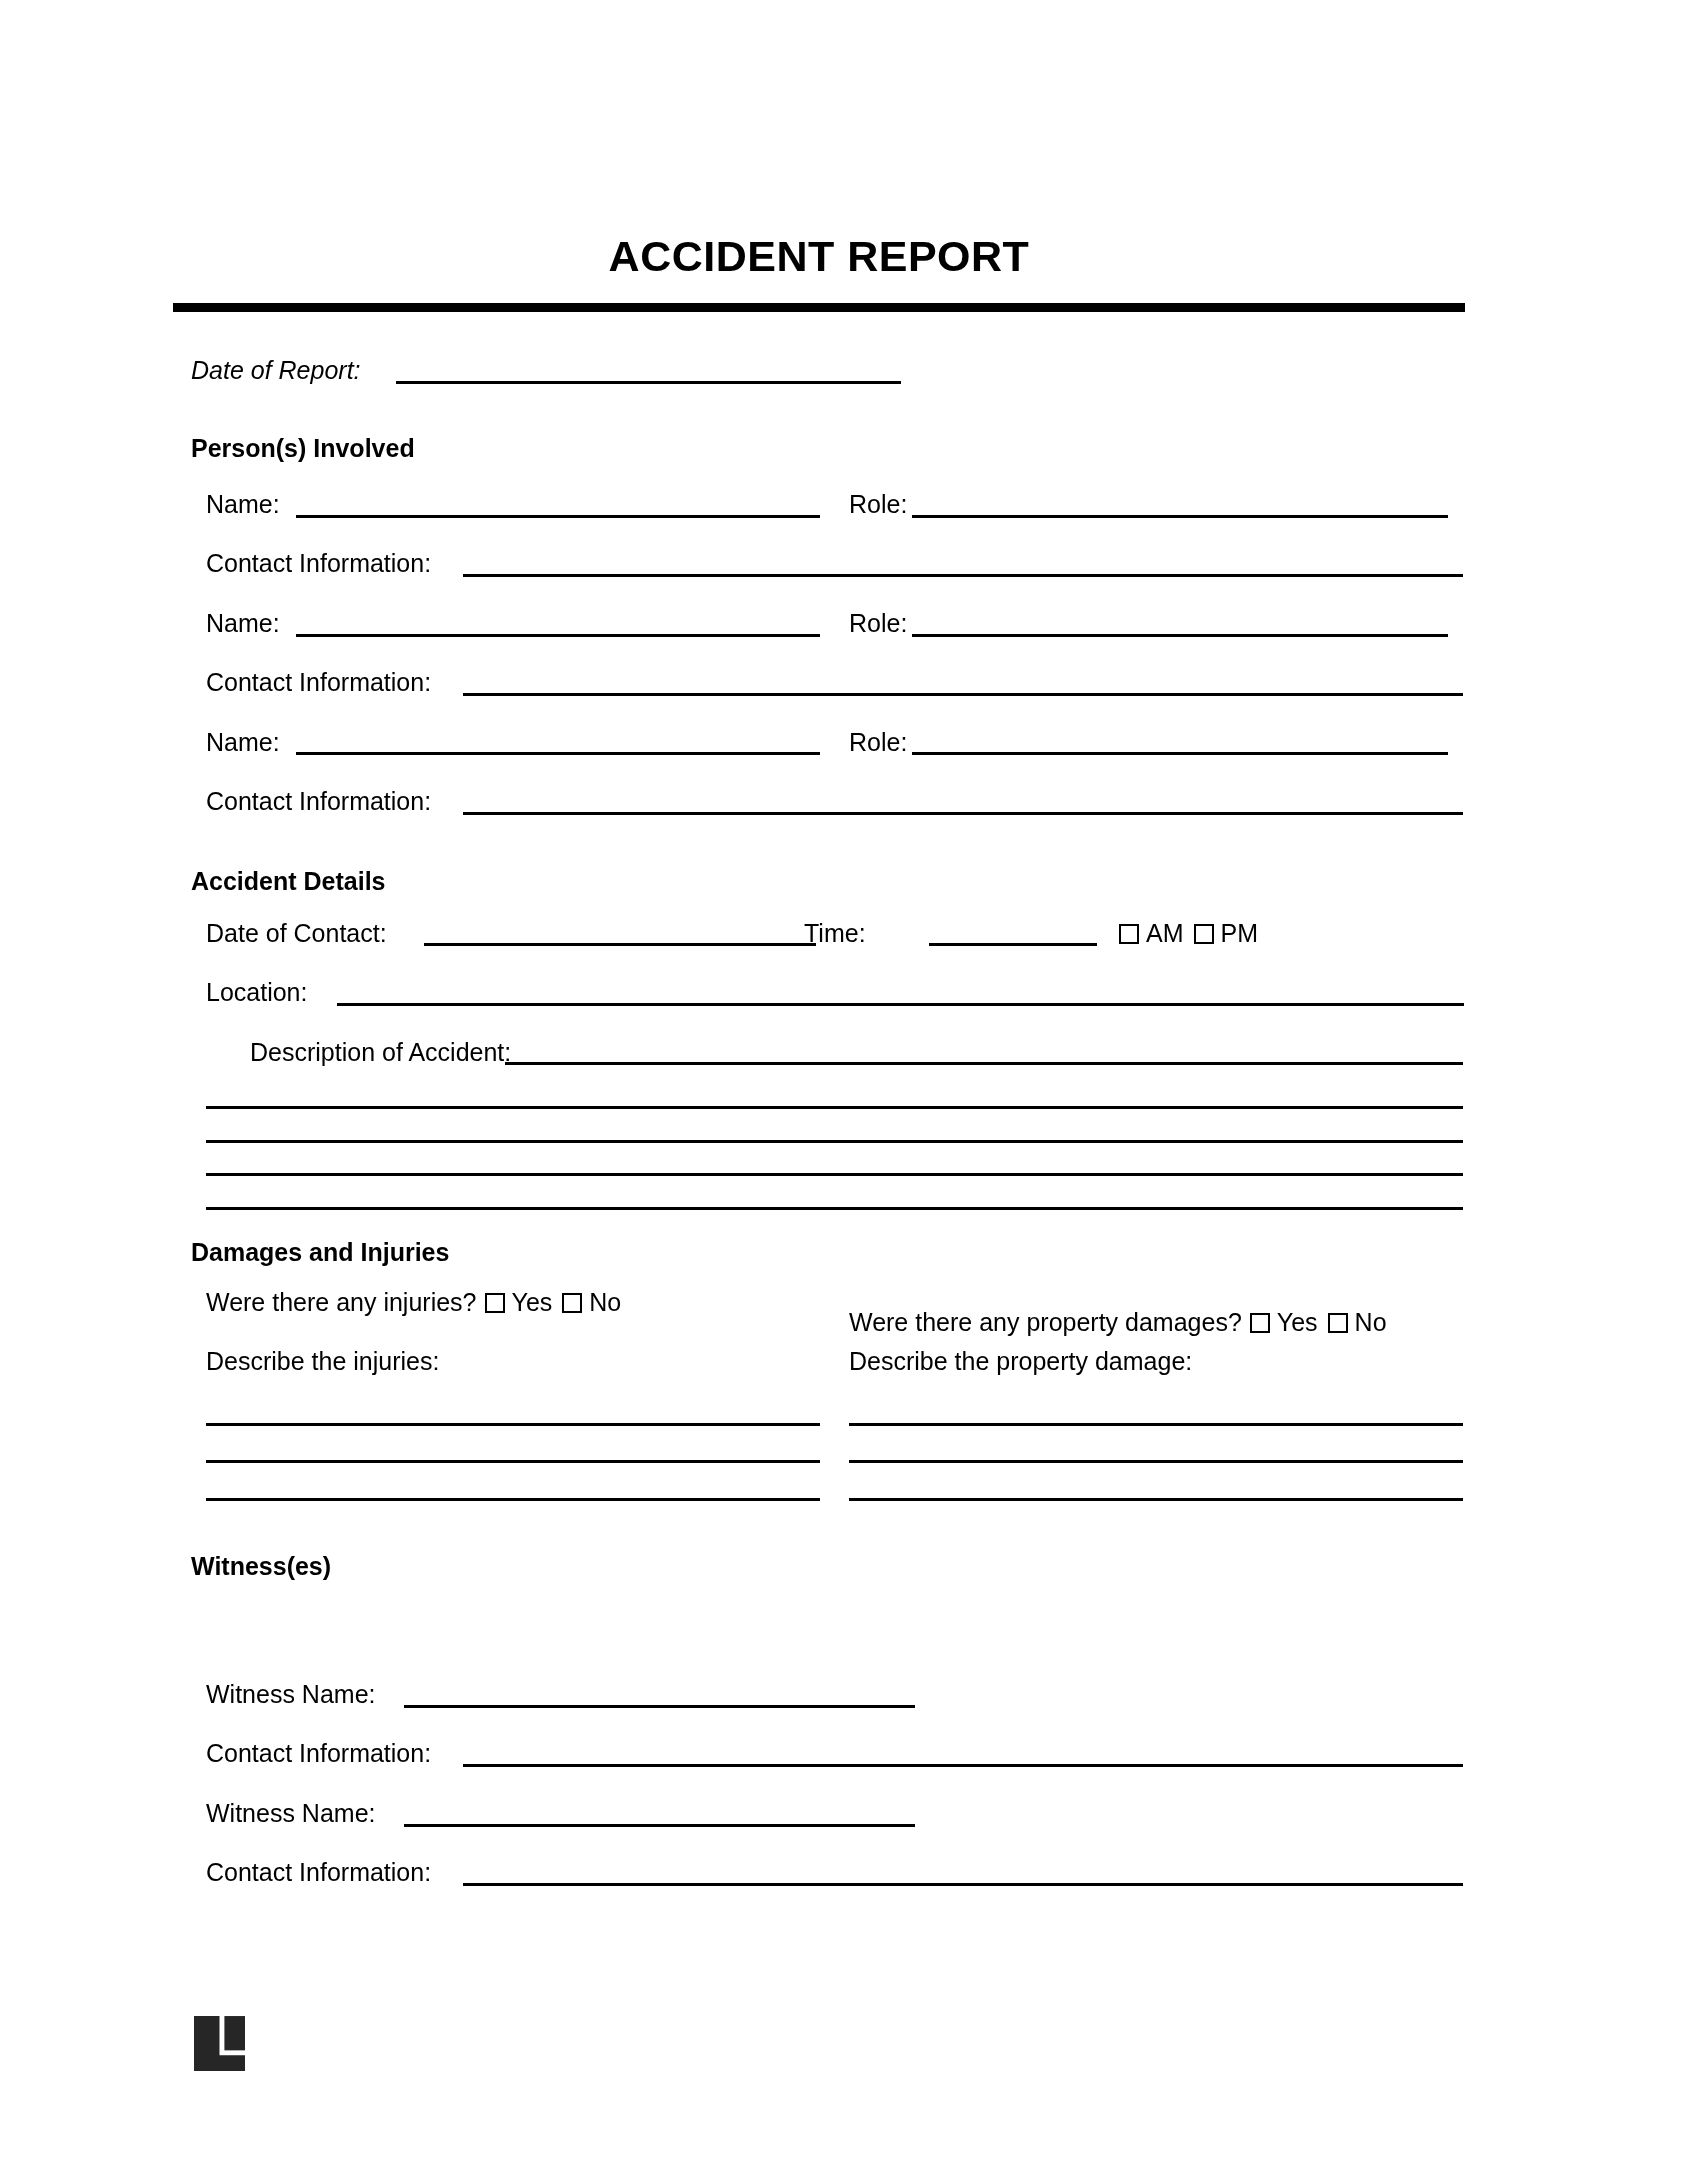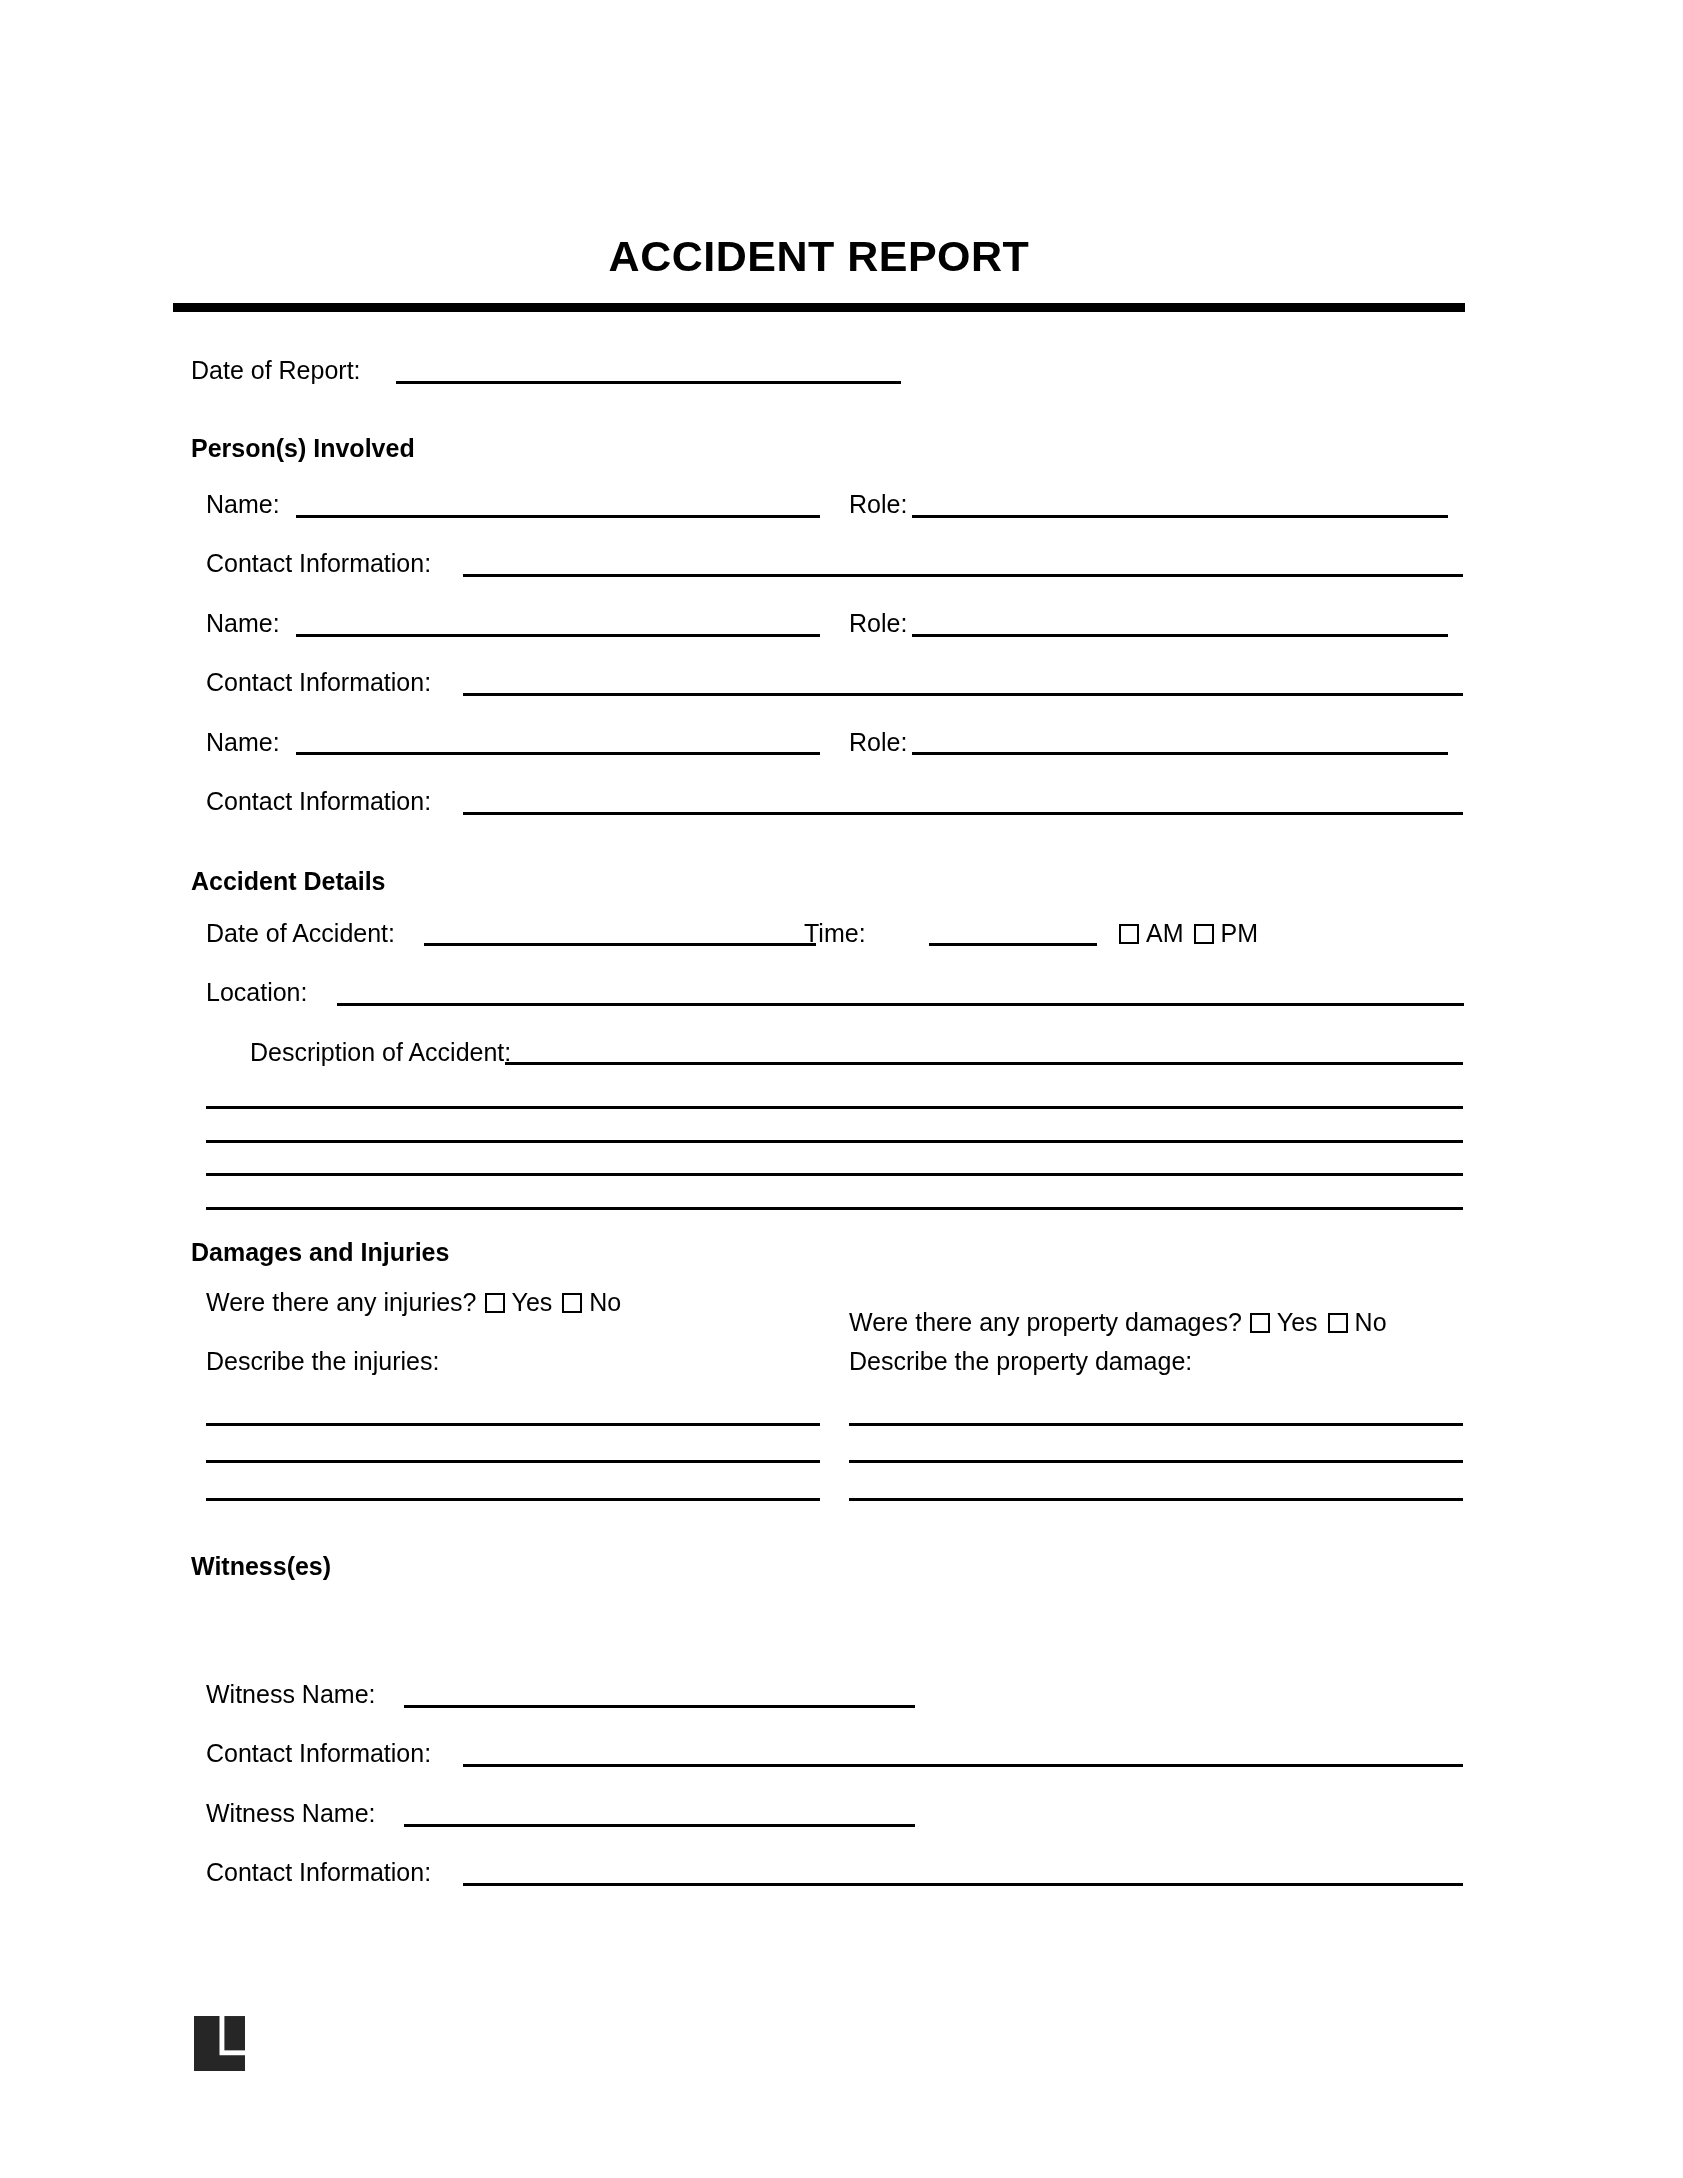--- a/index.html
+++ b/index.html
@@ -92,21 +92,21 @@
   }
 </style>
 </head>
 <body>
 
 <div class="page">
 
   <div class="doc-title">ACCIDENT REPORT</div>
   <div class="title-rule"></div>
 
-  <div class="row" style="left:191px; top:358px;">Date of Report:</div>
+  <div class="row" style="left:191px; top:358px;font-style:italic;">Date of Report:</div>
   <div class="rule" style="left:396px; top:381px; width:505px;"></div>
 
   <div class="section-head" style="left:191px; top:436px;">Person(s) Involved</div>
 
   <div class="row" style="left:206px; top:492px;">Name:</div>
   <div class="rule" style="left:296px; top:515px; width:524px;"></div>
   <div class="row" style="left:849px; top:492px;">Role:</div>
   <div class="rule" style="left:912px; top:515px; width:536px;"></div>
 
   <div class="row" style="left:206px; top:551px;">Contact Information:</div>
@@ -123,21 +123,21 @@
   <div class="row" style="left:206px; top:730px;">Name:</div>
   <div class="rule" style="left:296px; top:752px; width:524px;"></div>
   <div class="row" style="left:849px; top:730px;">Role:</div>
   <div class="rule" style="left:912px; top:752px; width:536px;"></div>
 
   <div class="row" style="left:206px; top:789px;">Contact Information:</div>
   <div class="rule" style="left:463px; top:812px; width:1000px;"></div>
 
   <div class="section-head" style="left:191px; top:869px;">Accident Details</div>
 
-  <div class="row" style="left:206px; top:921px;">Date of Accident:</div>
+  <div class="row" style="left:206px; top:921px;">Date of Contact:</div>
   <div class="rule" style="left:424px; top:943px; width:392px;"></div>
 
   <div class="row" style="left:804px; top:921px;">Time:</div>
   <div class="rule" style="left:929px; top:943px; width:168px;"></div>
 
   <div class="row" style="left:1109px; top:921px;">
     <span class="cb first"></span><span class="opt-txt">AM</span><span class="cb"></span><span class="opt-txt">PM</span>
   </div>
 
   <div class="row" style="left:206px; top:980px;">Location:</div>

